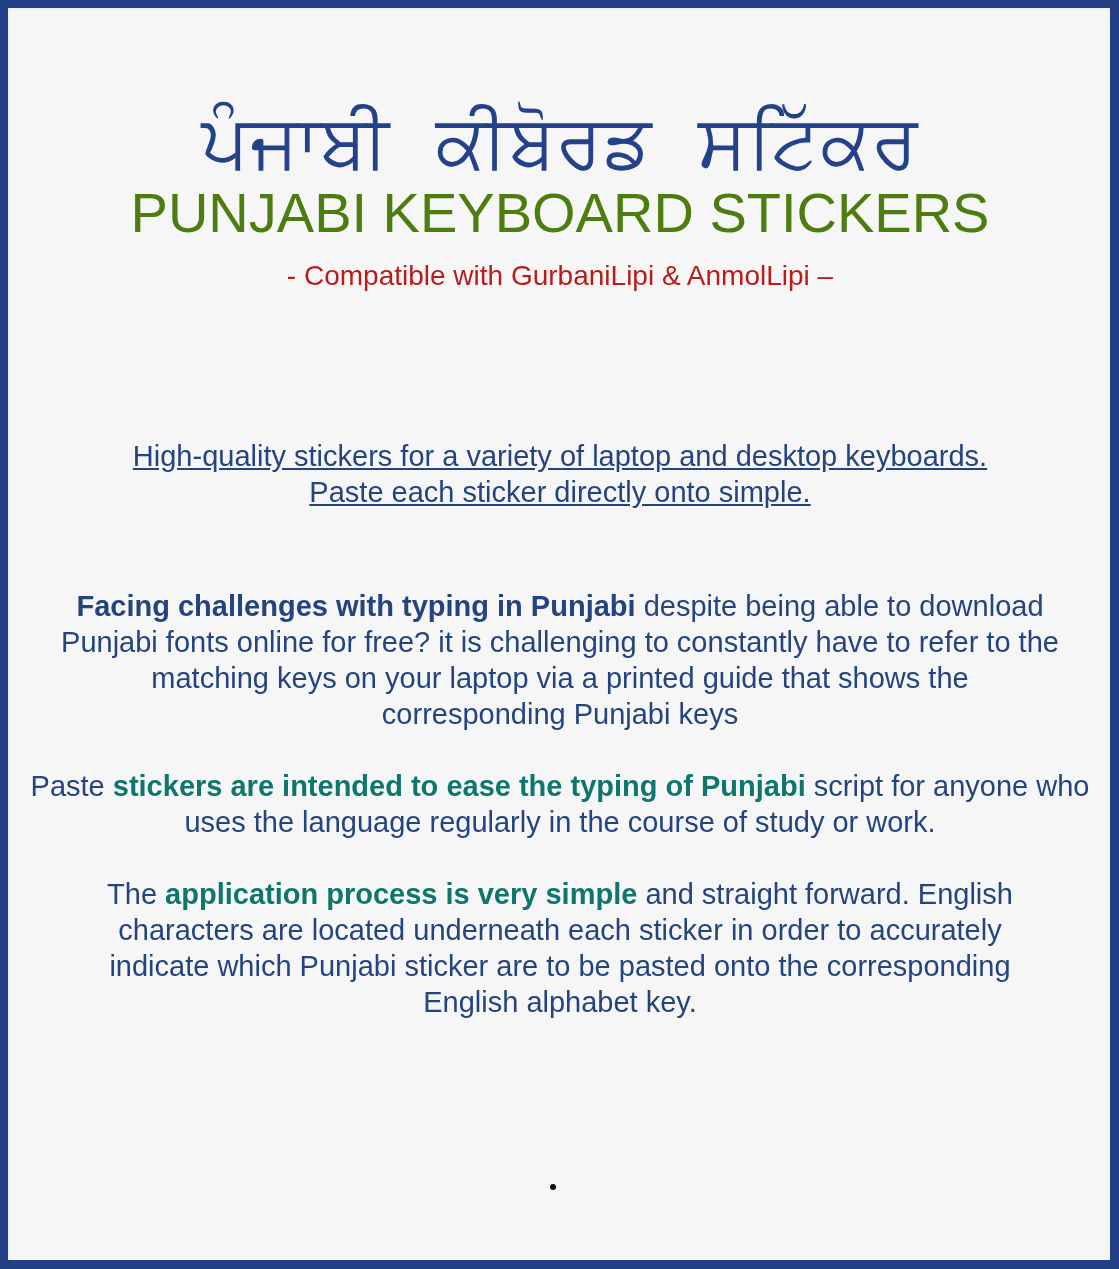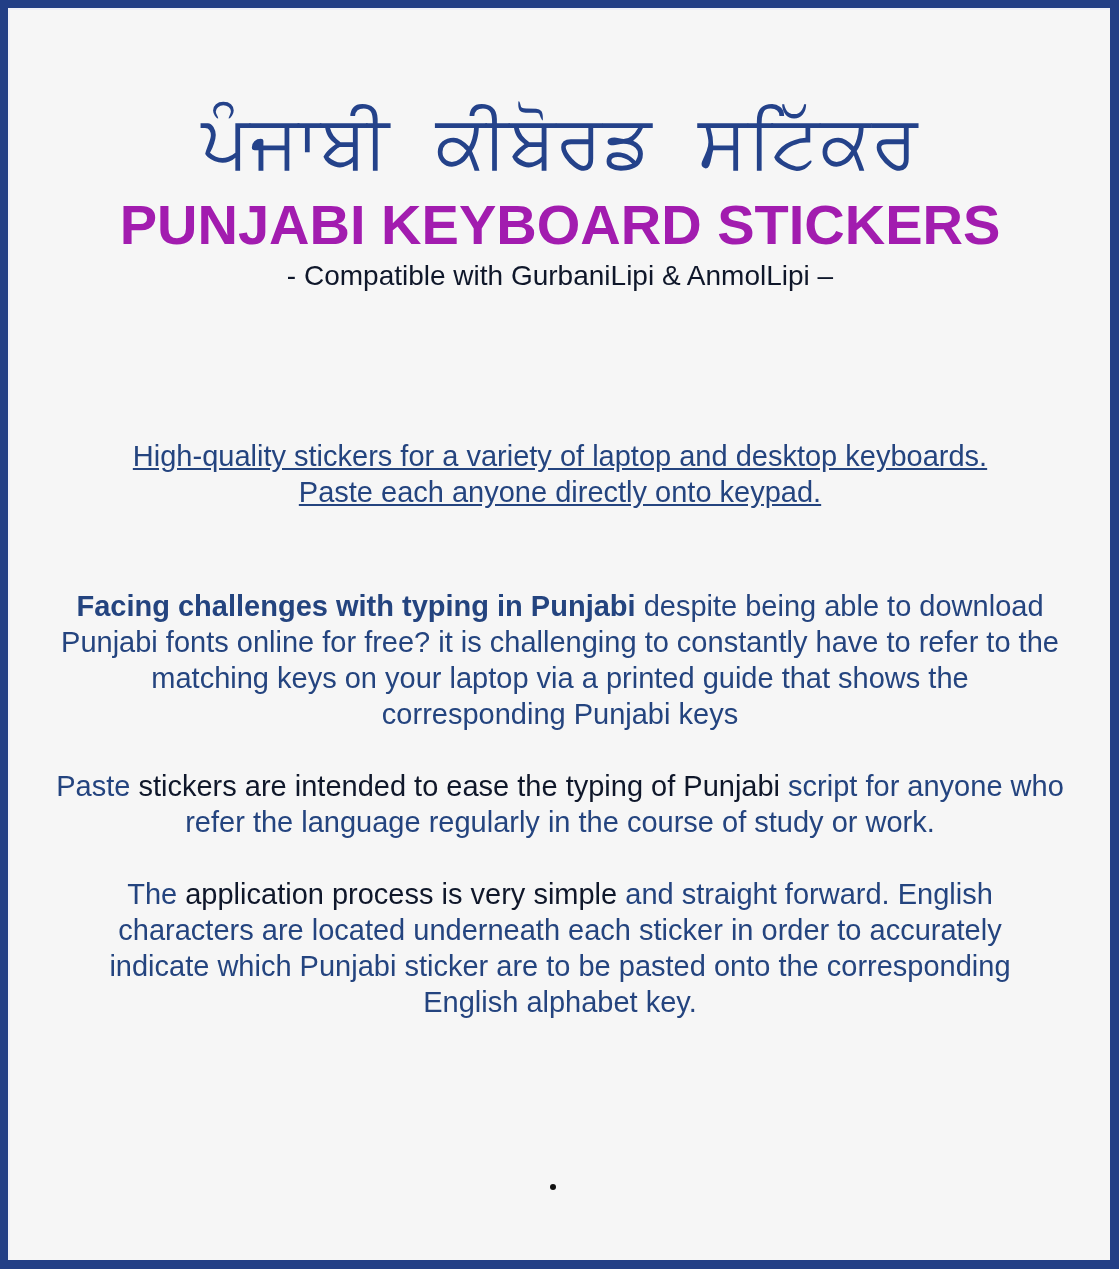--- a/index.html
+++ b/index.html
@@ -18,60 +18,60 @@
     color: #24447f;
     text-align: center;
   }
   .gurmukhi {
     position: absolute; left: 0; right: 0; top: 92px;
     font-family: Liberation Mono, monospace;
     font-size: 74px; line-height: 90px; color: #24428a;
     letter-spacing: 1px;
   }
   .title {
-    position: absolute; left: 0; right: 0; top: 183px;
-    font-size: 56px; font-weight: bold; color: #a21caf; line-height: 64px;
+    position: absolute; left: 0; right: 0; top: 171px;
+    font-size: 56px; font-weight: normal; color: #4d7c0f; line-height: 64px;
   }
   .compat {
     position: absolute; left: 0; right: 0; top: 248px;
-    font-size: 28px; color: #0f172a; line-height: 36px;
+    font-size: 28px; color: #b91c1c; line-height: 36px;
   }
   .heading2 {
     position: absolute; left: 0; right: 0; top: 364px;
     font-size: 54px; font-weight: bold; color: #22408a; line-height: 64px;
   }
   .desc {
     position: absolute; left: 0; right: 0; top: 428px;
     font-size: 29px; color: #24447f; line-height: 36px; text-decoration: underline;
   }
   .body {
     position: absolute; left: 20px; right: 20px; top: 578px;
     font-size: 29px; color: #24447f; line-height: 36px; text-align: center;
   }
   .body p { margin: 0 0 36px 0; }
   .b { font-weight: bold; }
-  .orange { font-weight: normal; color: #0f172a; }
+  .orange { font-weight: bold; color: #0f766e; }
   .dot {
     position: absolute; left: 540px; top: 1174px;
     width: 6px; height: 6px; border-radius: 50%; background: #111;
   }
 </style>
 </head>
 <body>
 
 <div class="panel">
   <div class="gurmukhi">ਪੰਜਾਬੀ ਕੀਬੋਰਡ ਸਟਿੱਕਰ</div>
   <div class="title">PUNJABI KEYBOARD STICKERS</div>
   <div class="compat">- Compatible with GurbaniLipi &amp; AnmolLipi –</div>
 
   <div class="desc">
     <div>High-quality stickers for a variety of laptop and desktop keyboards.</div>
-    <div>Paste each anyone directly onto keypad.</div>
+    <div>Paste each sticker directly onto simple.</div>
   </div>
 
   <div class="body">
     <p style="padding:0 30px;"><span class="b">Facing challenges with typing in Punjabi</span><span> despite being able to download Punjabi fonts online for free? it is challenging to constantly have to refer to the matching keys on your laptop via a printed guide that shows the corresponding Punjabi keys</span></p>
-    <p><span>Paste </span><span class="orange">stickers are intended to ease the typing of Punjabi</span><span> script for anyone who refer the language regularly in the course of study or work.</span></p>
+    <p><span>Paste </span><span class="orange">stickers are intended to ease the typing of Punjabi</span><span> script for anyone who uses the language regularly in the course of study or work.</span></p>
     <p style="padding:0 35px;"><span>The </span><span class="orange">application process is very simple</span><span> and straight forward. English characters are located underneath each sticker in order to accurately indicate which Punjabi sticker are to be pasted onto the corresponding English alphabet key.</span></p>
   </div>
 
   <div class="dot"></div>
 </div>
 
 </body></html>

